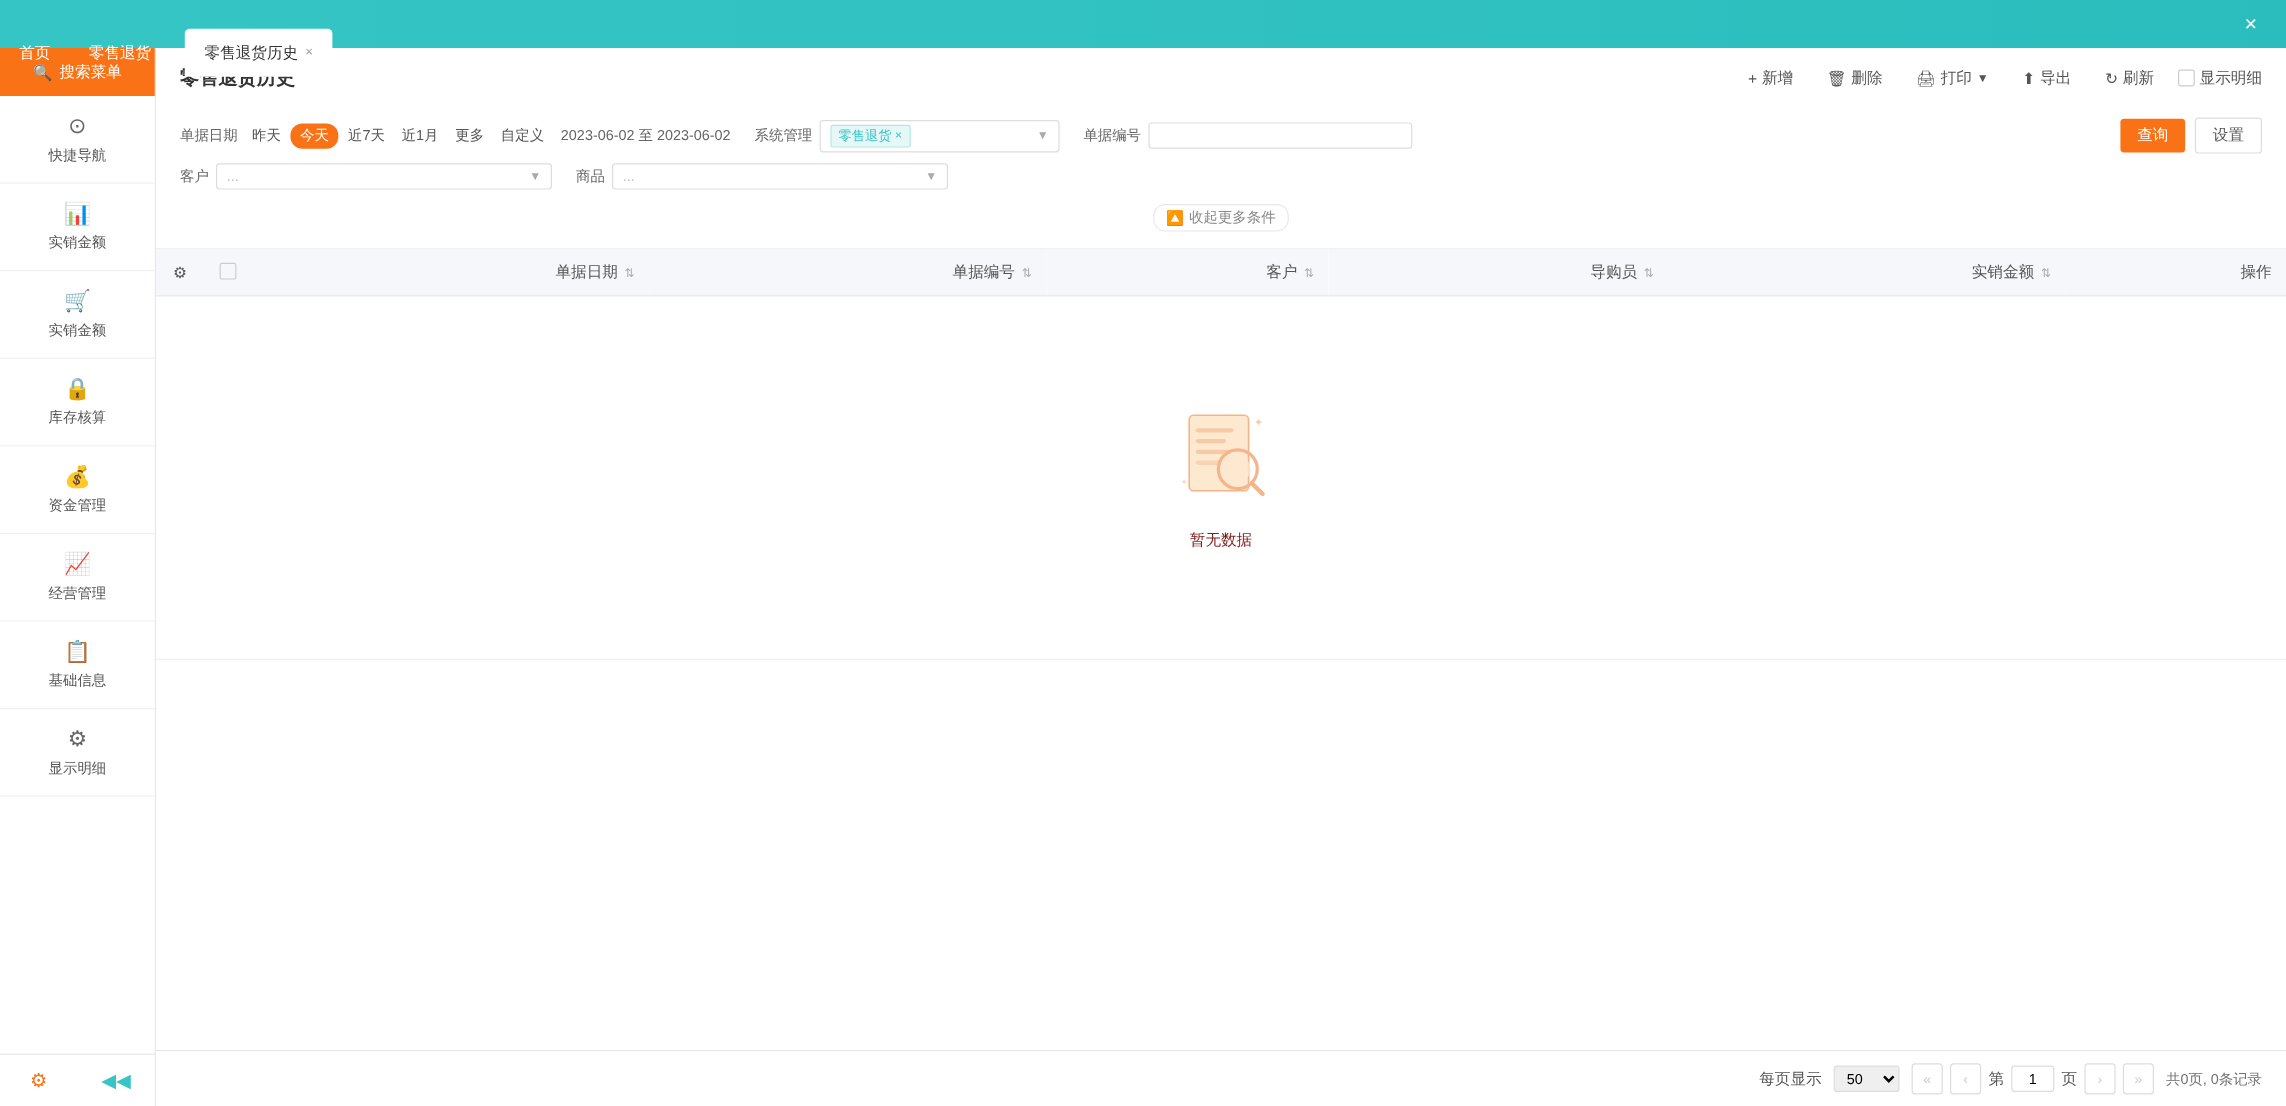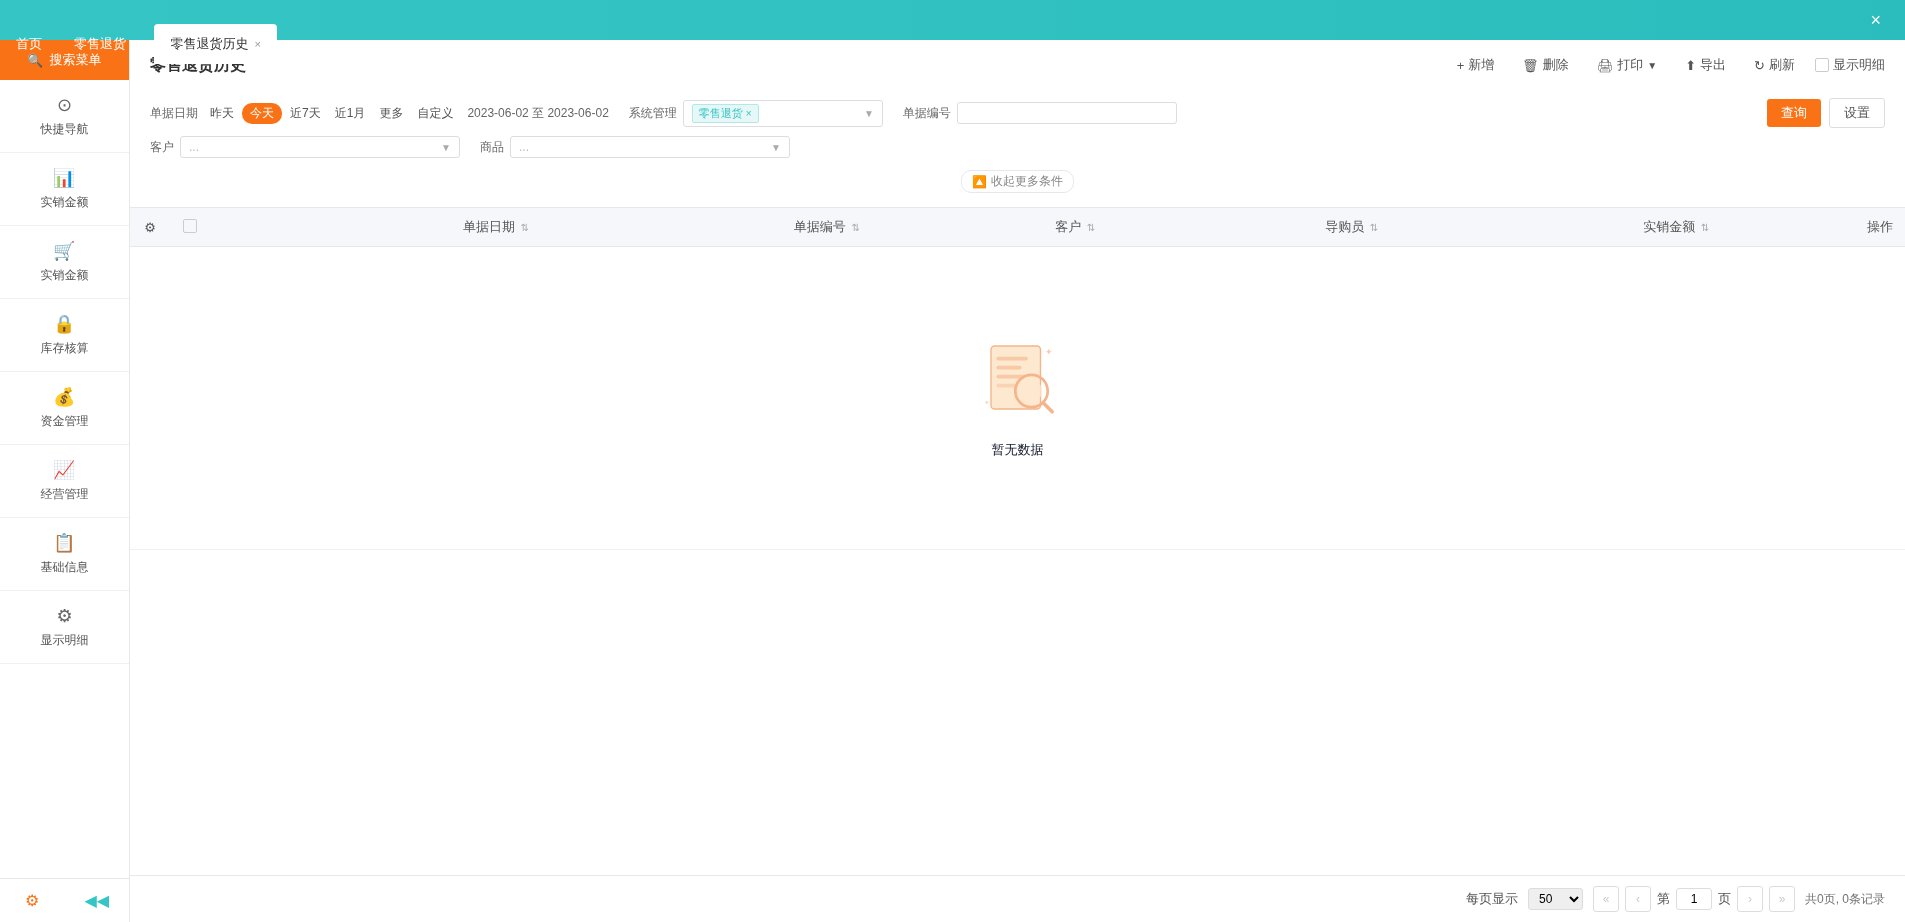--- a/index.html
+++ b/index.html
@@ -345,21 +345,21 @@
       justify-content: center;
       padding: 80px 0;
     }
     .empty-icon {
       width: 90px;
       height: 90px;
       margin-bottom: 14px;
     }
     .empty-text {
       font-size: 13px;
-      color: #0f172a;
+      color: #7f1d1d;
     }
 
     
     .table-footer {
       background: #fff;
       border-top: 1px solid #e8e8e8;
       padding: 10px 20px;
       display: flex;
       align-items: center;
       justify-content: flex-end;

